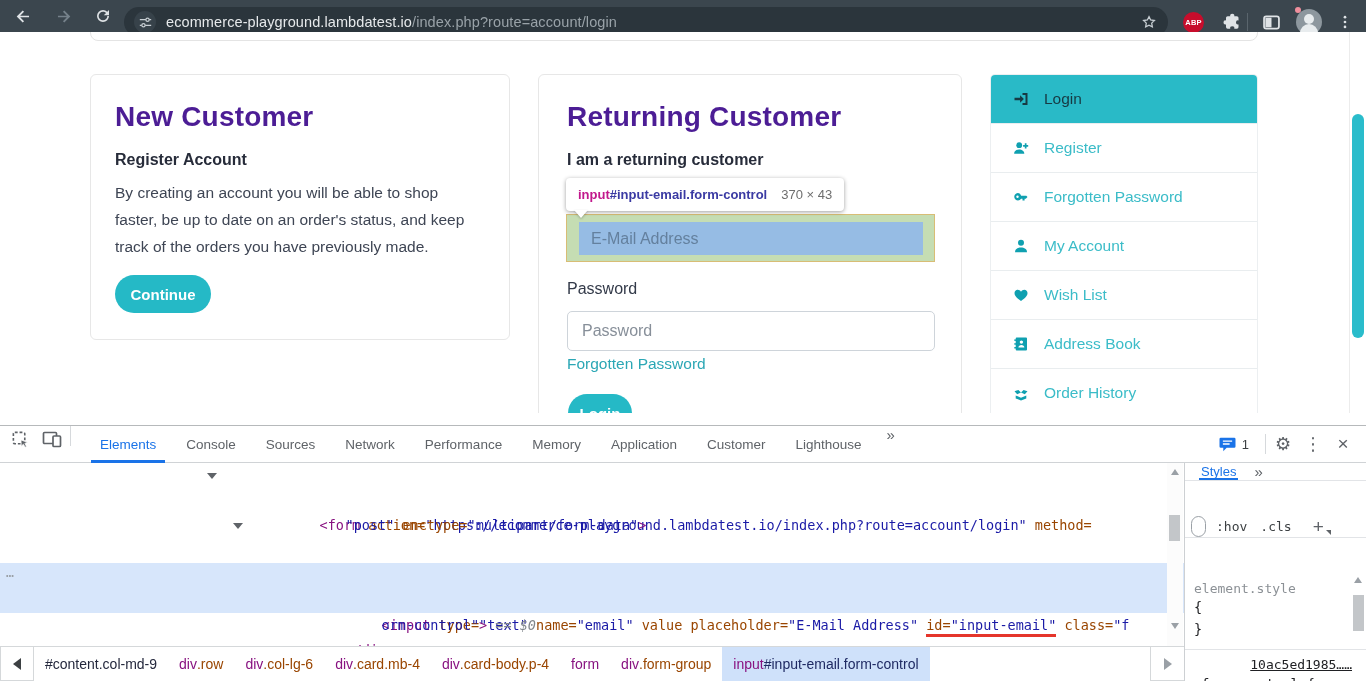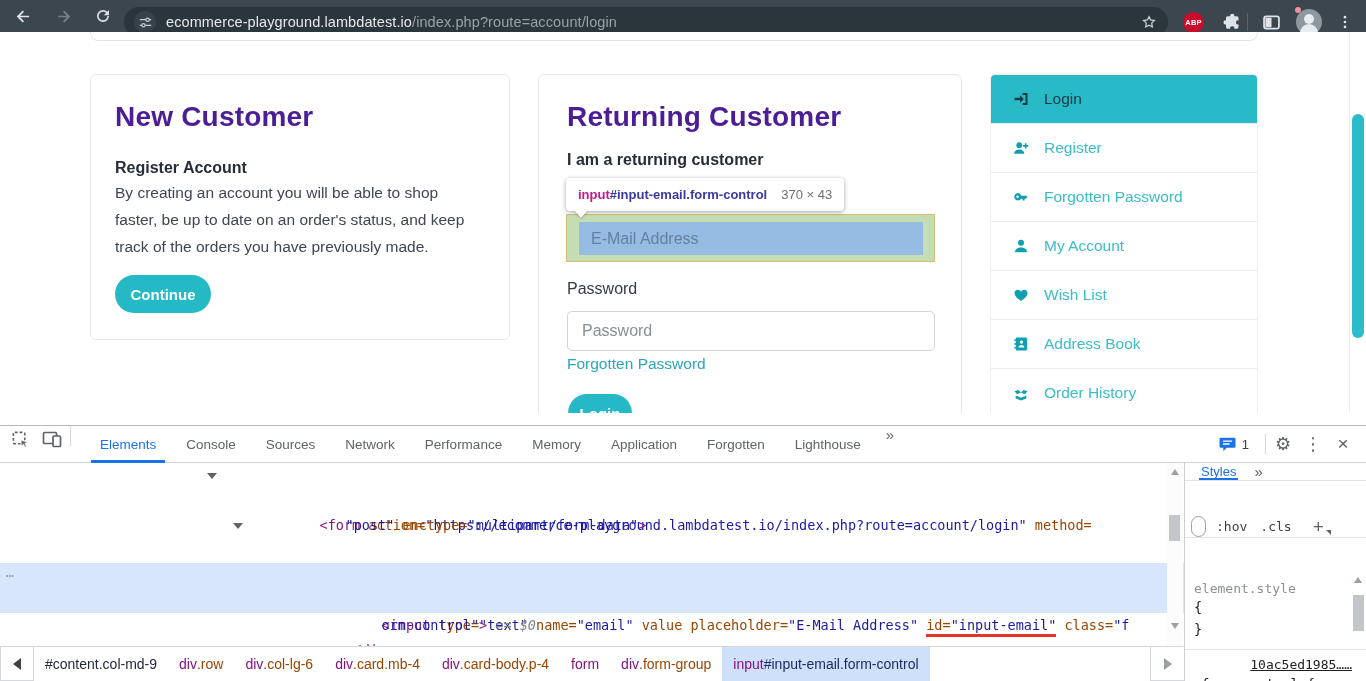--- a/index.html
+++ b/index.html
@@ -31,21 +31,21 @@
   
   .page { position:relative; height:381px; background:#fff; overflow:hidden; }
   .prev-card-edge { position:absolute; left:90px; top:-13px; width:1168px; height:22px;
                     border:1px solid #e4e4e4; border-radius:8px; background:#fff; }
   .card { position:absolute; background:#fff; border:1px solid #e7e7e7; border-radius:6px; }
   .card-new { left:90px; top:42px; width:420px; height:266px; }
   .card-return { left:538px; top:42px; width:424px; height:400px; }
   .card h1 { font-size:28px; font-weight:bold; color:#4c1d95; letter-spacing:.2px; }
   .card h2 { font-size:16px; font-weight:bold; color:#272c3a; }
   .card-new h1 { position:absolute; left:24px; top:26px; }
-  .card-new h2 { position:absolute; left:24px; top:76px;margin-top:8px; }
+  .card-new h2 { position:absolute; left:24px; top:76px; }
   .card-new p  { position:absolute; left:24px; top:104px; width:368px; font-size:15.5px; color:#3e4554; line-height:27px; }
   .btn-teal { background:#25b9c6; color:#fff; font-weight:bold; font-size:15px; border:none; border-radius:19px;
               display:flex; align-items:center; justify-content:center; }
   .continue-btn { position:absolute; left:24px; top:200px; width:96px; height:38px; }
   .card-return h1 { position:absolute; left:28px; top:26px; }
   .card-return h2 { position:absolute; left:28px; top:76px; }
   .pw-label { position:absolute; left:28px; top:205px; font-size:16px; color:#333a49; }
   .pw-input { position:absolute; left:28px; top:236px; width:368px; height:40px; border:1px solid #ced4da;
               border-radius:5px; font-size:16px; padding:0 14px; color:#495057; font-family:"Liberation Sans",sans-serif; }
   .pw-input::placeholder { color:#878f99; }
@@ -338,21 +338,21 @@
       </span>
       <span class="dt-sep"></span>
       <nav class="dt-tabs">
         <span class="dt-tab active">Elements</span>
         <span class="dt-tab">Console</span>
         <span class="dt-tab">Sources</span>
         <span class="dt-tab">Network</span>
         <span class="dt-tab">Performance</span>
         <span class="dt-tab">Memory</span>
         <span class="dt-tab">Application</span>
-        <span class="dt-tab">Forgotten</span>
+        <span class="dt-tab">Customer</span>
         <span class="dt-tab">Lighthouse</span>
       </nav>
       <span class="dt-chev">»</span>
       <div class="dt-right">
         <span class="issues">
           <svg width="17" height="16" viewBox="0 0 20 19">
               <path d="M2 2h16a1.5 1.5 0 0 1 1.5 1.5v9A1.5 1.5 0 0 1 18 14h-9l-4 4v-4H2A1.5 1.5 0 0 1 .5 12.5v-9A1.5 1.5 0 0 1 2 2z" fill="#1a73e8"></path>
               <path d="M4.5 6h11M4.5 9.5h8" stroke="#fff" stroke-width="1.6"></path>
             </svg>
           <span class="cnt">1</span>

